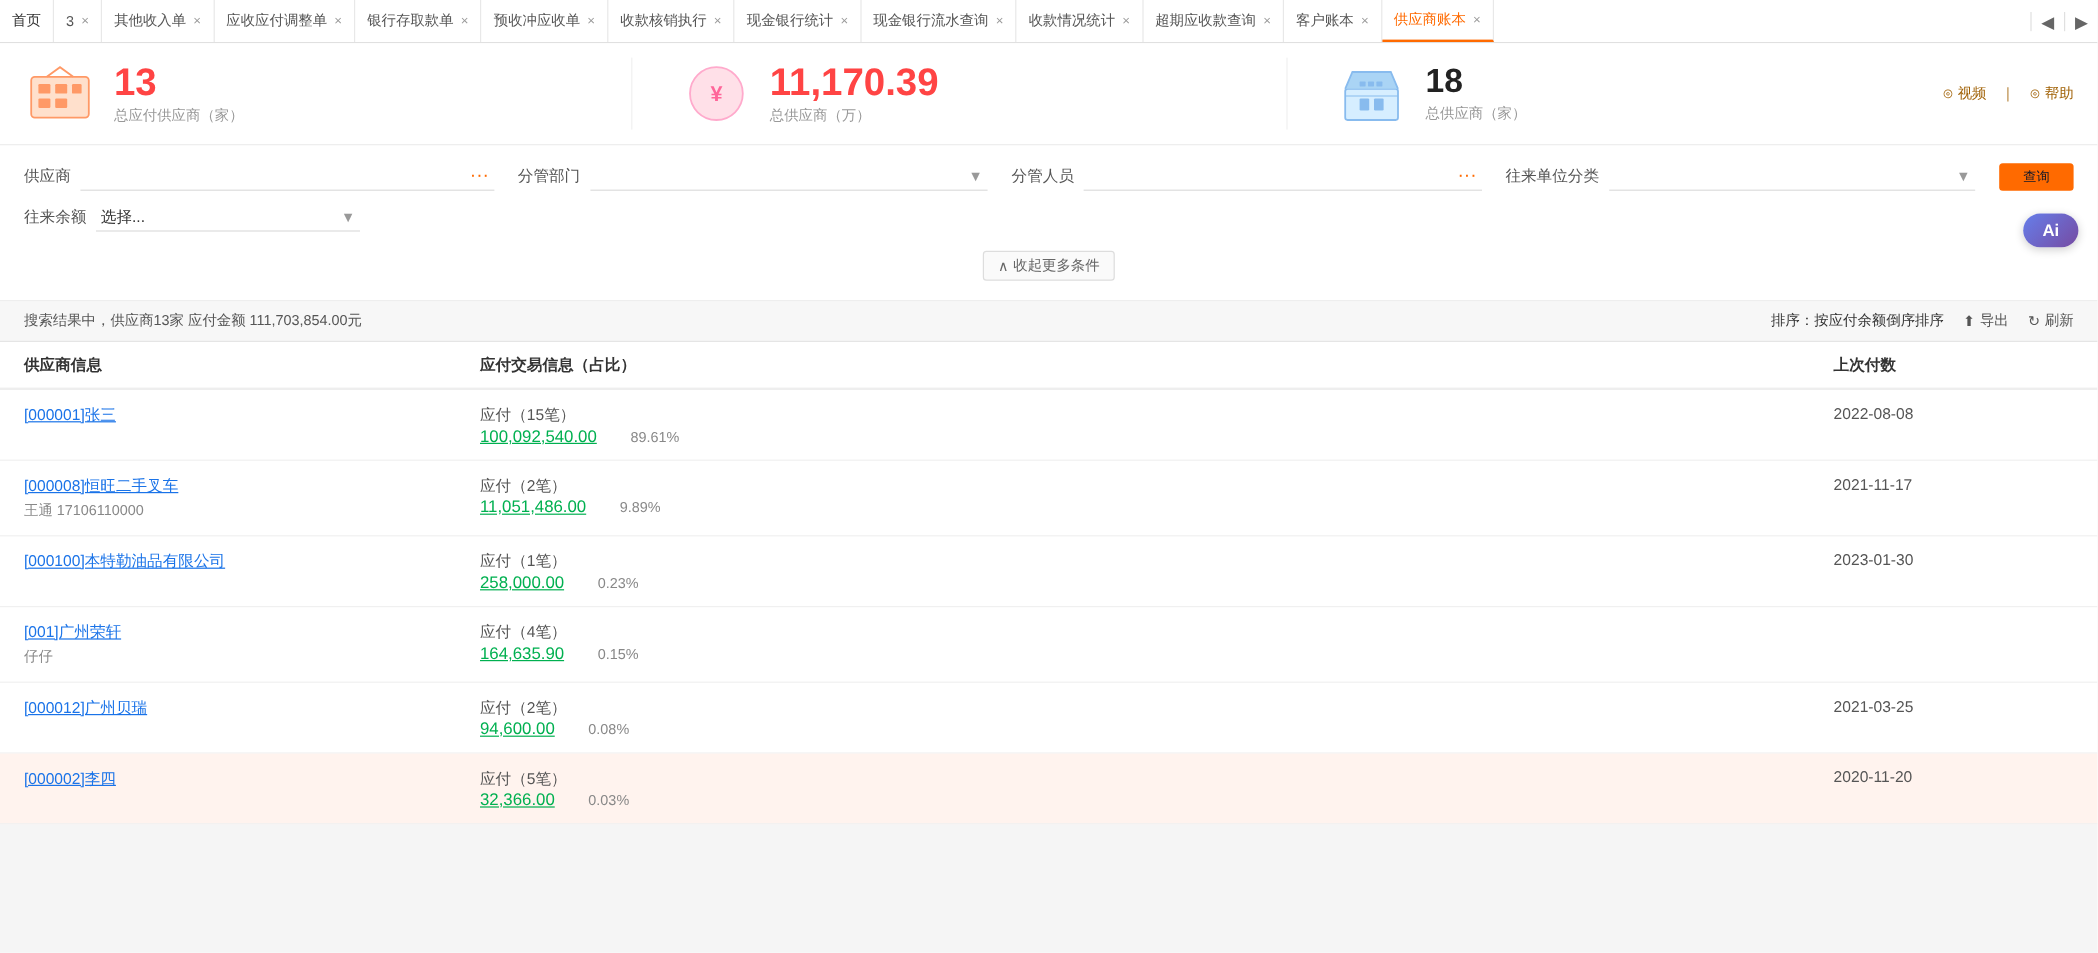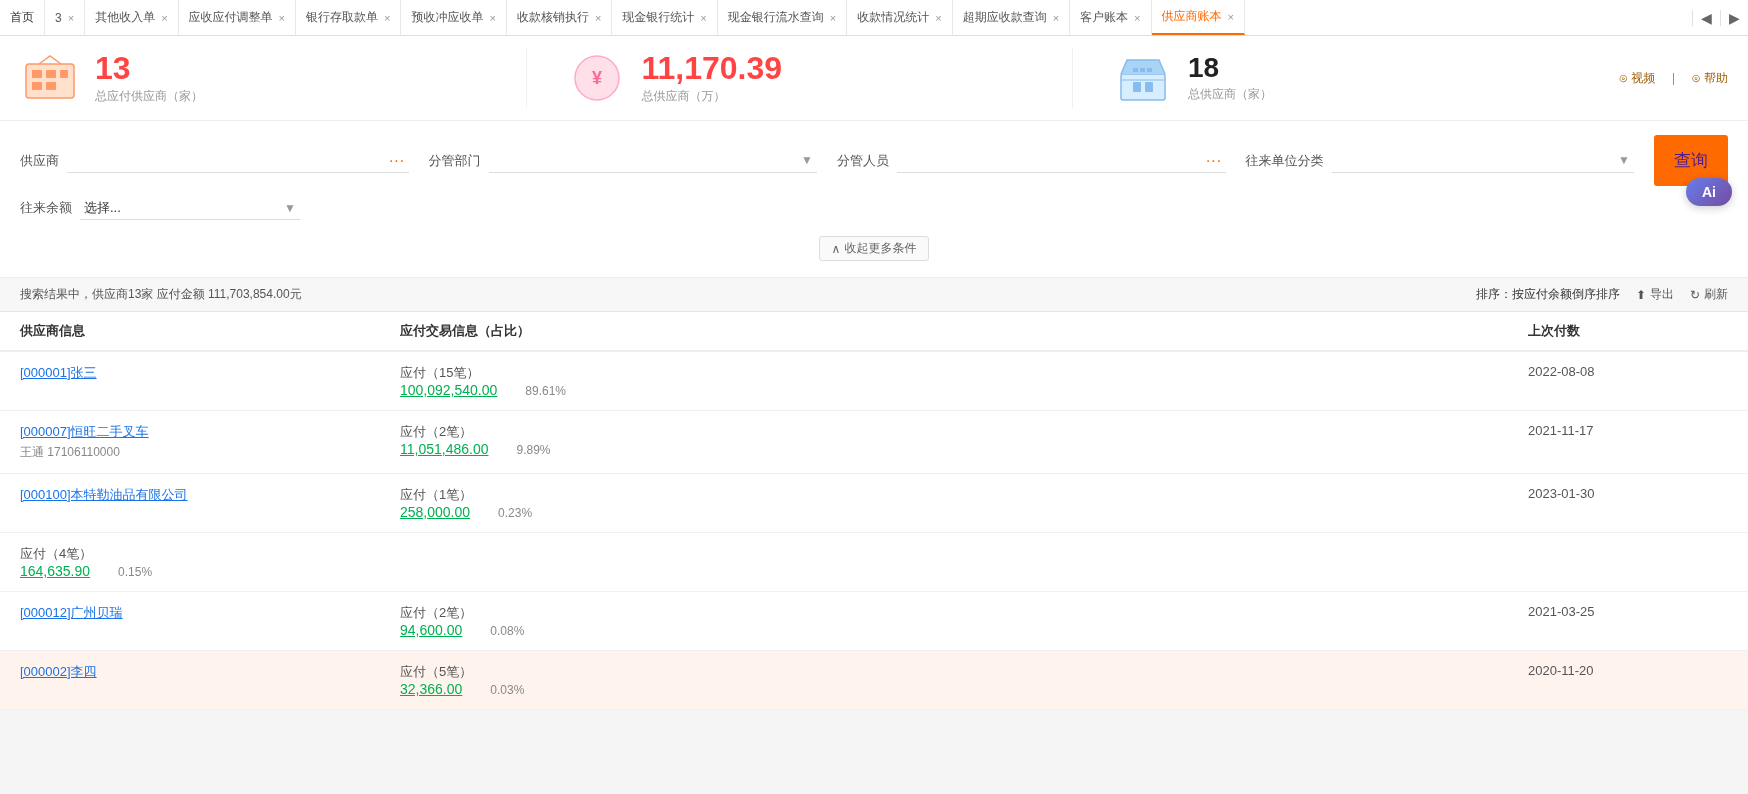--- a/index.html
+++ b/index.html
@@ -165,24 +165,24 @@
     }
     .chevron-down {
       position: absolute;
       right: 4px;
       color: #999;
       font-size: 12px;
       pointer-events: none;
     }
     .btn-query {
       background: #ff6a00;
-      color: #4c1d95;
+      color: #0f172a;
       border: none;
-      padding: 14px 20px;
-      font-size: 17px;
+      padding: 4px 20px;
+      font-size: 11px;
       border-radius: 3px;
       cursor: pointer;
       white-space: nowrap;
       flex-shrink: 0;
     }
     .collapse-bar {
       display: flex;
       justify-content: center;
       padding: 6px 0 2px;
     }
@@ -505,21 +505,21 @@
         <span class="tx-percent">89.61%</span>
       </div>
     </div>
     <div class="col-lastpay">
       <span class="last-pay">2022-08-08</span>
     </div>
   </div>
 
   <div class="table-row">
     <div class="col-supplier">
-      <div class="supplier-link">[000007]恒旺二手叉车</div>
+      <div class="supplier-link">[000008]恒旺二手叉车</div>
       <div class="supplier-sub">王通  17106110000</div>
     </div>
     <div class="col-transaction">
       <div class="tx-label">应付（2笔）</div>
       <div class="tx-row">
         <span class="tx-amount">11,051,486.00</span>
         <span class="tx-percent">9.89%</span>
       </div>
     </div>
     <div class="col-lastpay">
@@ -537,20 +537,24 @@
         <span class="tx-amount">258,000.00</span>
         <span class="tx-percent">0.23%</span>
       </div>
     </div>
     <div class="col-lastpay">
       <span class="last-pay">2023-01-30</span>
     </div>
   </div>
 
   <div class="table-row">
+    <div class="col-supplier">
+      <div class="supplier-link">[001]广州荣轩</div>
+      <div class="supplier-sub">仔仔</div>
+    </div>
     <div class="col-transaction">
       <div class="tx-label">应付（4笔）</div>
       <div class="tx-row">
         <span class="tx-amount">164,635.90</span>
         <span class="tx-percent">0.15%</span>
       </div>
     </div>
     <div class="col-lastpay">
       <span class="last-pay"></span>
     </div>

